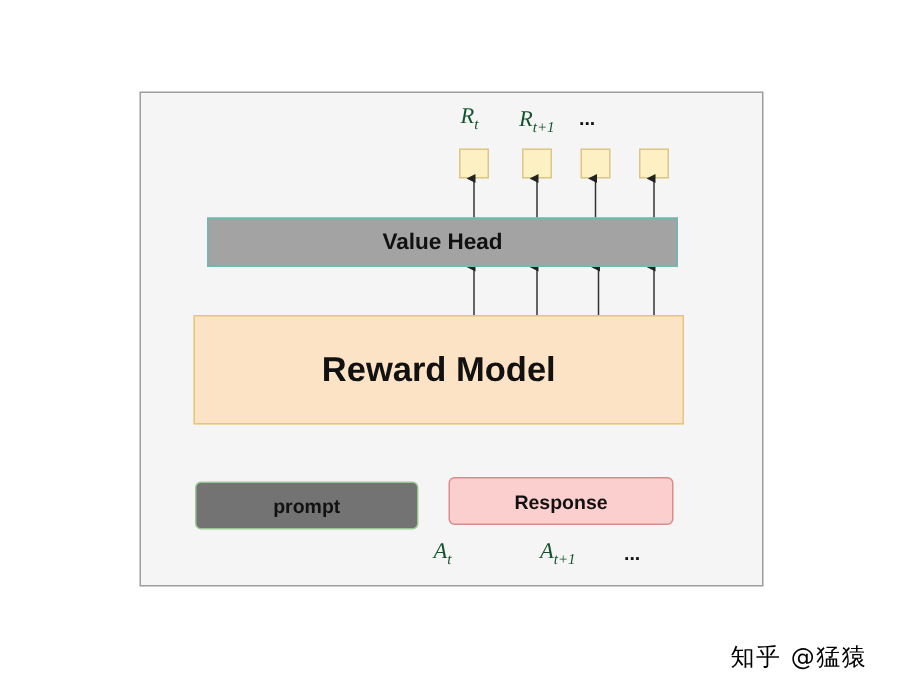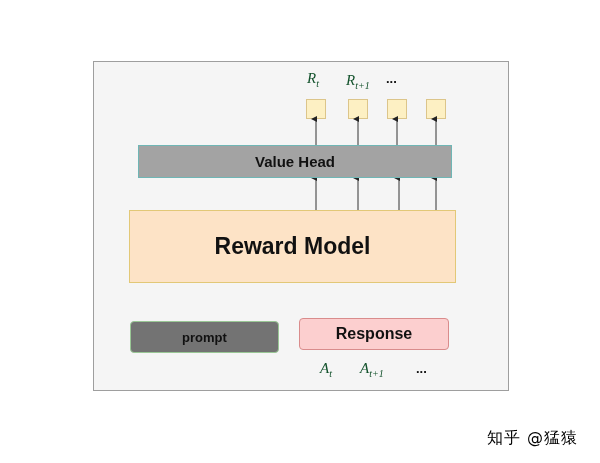--- a/index.html
+++ b/index.html
@@ -9,21 +9,21 @@
            background:#f5f5f5; border:1px solid #9e9e9e; box-sizing:border-box; }
   .box { position:absolute; box-sizing:border-box; display:flex; align-items:center; justify-content:center;
          font-weight:bold; color:#111; }
   .value-head { left:138px; top:145px; width:314px; height:33px; background:#a3a3a3; border:1px solid #6fb6b5;
                 font-size:15px; }
   .reward-model { left:129px; top:210px; width:327px; height:73px; background:#fde3c6; border:1px solid #e2c877;
                   font-size:23px; }
   .prompt { left:130px; top:321px; width:149px; height:32px; background:#737373; border:1px solid #99c795;
             border-radius:4px; font-size:13px; }
   .response { left:299px; top:318px; width:150px; height:32px; background:#fccfcf; border:1px solid #d98c8c;
-              border-radius:4px; font-size:16px; }
+              border-radius:4px; font-size:13px; }
   .sq { position:absolute; top:99px; width:20px; height:20px; background:#fdf0c3; border:1px solid #dcc58a;
         box-sizing:border-box; }
   .math { position:absolute; font-family:"Liberation Serif", serif; font-style:italic; font-size:15px; color:#14532d; }
   .math sub { font-size:10px; }
   .dots { position:absolute; font-size:13px; font-weight:bold; color:#111; font-family:"Liberation Sans", sans-serif; }
   svg.arrows { position:absolute; left:0; top:0; }
   .watermark { position:absolute; left:487px; top:428px; font-size:16px; color:#000000;
                font-family:"DejaVu Sans", sans-serif; letter-spacing:1px; }
 </style>
 </head>
@@ -64,17 +64,17 @@
 <div class="box reward-model">
     <span>Reward Model</span>
   </div>
 <div class="box prompt">
     <span>prompt</span>
   </div>
 <div class="box response">
     <span>Response</span>
   </div>
 
-<span class="math" style="left:320px; top:360px;text-align:center;"><span>A</span><sub>t</sub></span>
+<span class="math" style="left:289px; top:360px;text-align:center;"><span>A</span><sub>t</sub></span>
 <span class="math" style="left:360px; top:360px;"><span>A</span><sub>t+1</sub></span>
 <span class="dots" style="left:416px; top:361px;">...</span>
 
 <div class="watermark">知乎 @猛猿</div>
 
 </body></html>

